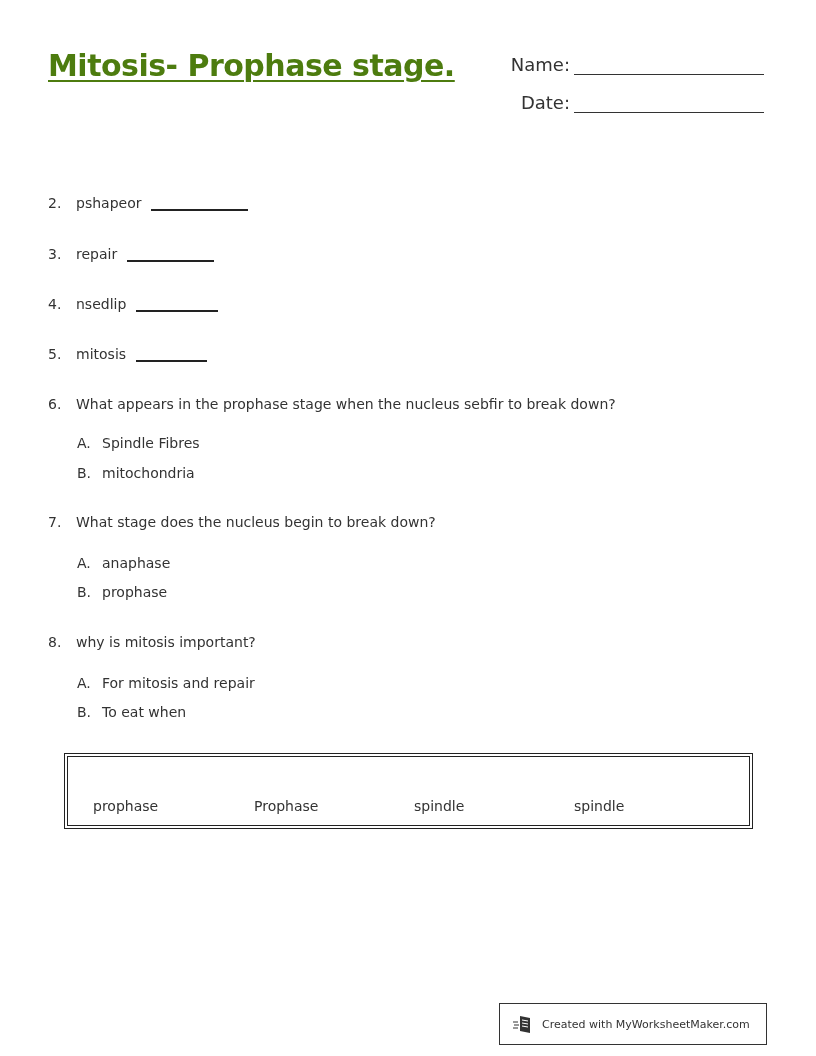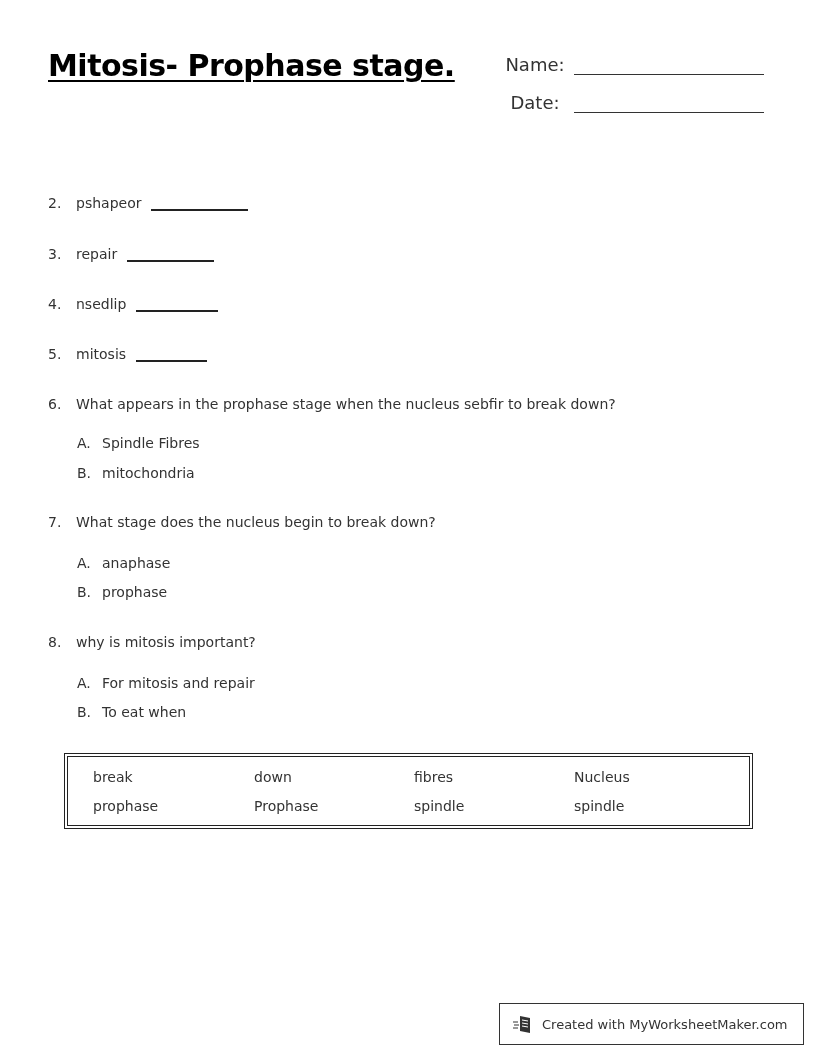--- a/index.html
+++ b/index.html
@@ -3,43 +3,43 @@
 <meta charset="utf-8">
 <style>
   html, body { margin: 0; padding: 0; background: #ffffff; }
   body {
     width: 816px; height: 1056px; position: relative; overflow: hidden;
     font-family: "DejaVu Sans", sans-serif; color: #333333;
   }
   .title {
     position: absolute; left: 48px; top: 48px;
     font-family: "DejaVu Sans", sans-serif; font-weight: bold;
-    font-size: 30px; color: #000000; text-decoration: underline;
+    font-size: 30px; color: #4d7c0f; text-decoration: underline;
     text-decoration-thickness: 2px; text-underline-offset: 4px;
     letter-spacing: -0.5px; margin: 0;
   }
   .field-row { position: absolute; display: flex; align-items: flex-end; }
-  .field-label { font-size: 18px; color: #333; text-align: center; width: 70px; margin-right: 4px; }
+  .field-label { font-size: 18px; color: #333; text-align: right; width: 70px; margin-right: 4px; }
   .field-line { width: 190px; border-bottom: 1.5px solid #333; height: 22px; }
   .q { position: absolute; left: 48px; font-size: 14px; color: #333; display: flex; align-items: flex-end; }
   .q .num { width: 28px; }
   .q .blank { border-bottom: 2px solid #222; height: 16px; margin-left: 10px; }
   .opt { position: absolute; left: 77px; font-size: 14px; color: #333; display: flex; }
   .opt .letter { width: 25px; }
   .wordbank {
     position: absolute; left: 64px; top: 753px; width: 681px; height: 68px;
     border: 3px double #222; border-width: 4px; border-style: double;
   }
   .wb-row { position: absolute; left: 0; display: flex; font-size: 14px; color: #333; }
   .wb-cell { width: 160px; padding-left: 26px; box-sizing: border-box; }
   .wb-cell:first-child { padding-left: 25px; }
   .footer {
-    position: absolute; left: 499px; top: 1003px; width: 305px; height: 42px;
+    position: absolute; left: 499px; top: 1003px; width: 268px; height: 42px;
     border: 1.5px solid #333; box-sizing: border-box; display: flex; align-items: center;
-    font-size: 13px; color: #333;
+    font-size: 11px; color: #333;
   }
   .footer svg { margin-left: 12px; margin-right: 8px; }
 </style>
 </head>
 <body>
 
 <h1 class="title">Mitosis- Prophase stage.</h1>
 
 <div class="field-row" style="left:500px; top:52px;">
   <span class="field-label">Name:</span>
@@ -104,26 +104,20 @@
 <div class="opt" style="top:675px;">
   <span class="letter">A.</span>
   <span>For mitosis and repair</span>
 </div>
 <div class="opt" style="top:704px;">
   <span class="letter">B.</span>
   <span>To eat when</span>
 </div>
 
 <div class="wordbank">
-  <div class="wb-row" style="top:12px;">
-    <span class="wb-cell">break</span>
-    <span class="wb-cell">down</span>
-    <span class="wb-cell">fibres</span>
-    <span class="wb-cell">Nucleus</span>
-  </div>
   <div class="wb-row" style="top:41px;">
     <span class="wb-cell">prophase</span>
     <span class="wb-cell">Prophase</span>
     <span class="wb-cell">spindle</span>
     <span class="wb-cell">spindle</span>
   </div>
 </div>
 
 <div class="footer">
   <svg width="22" height="22" viewBox="0 0 22 22">

